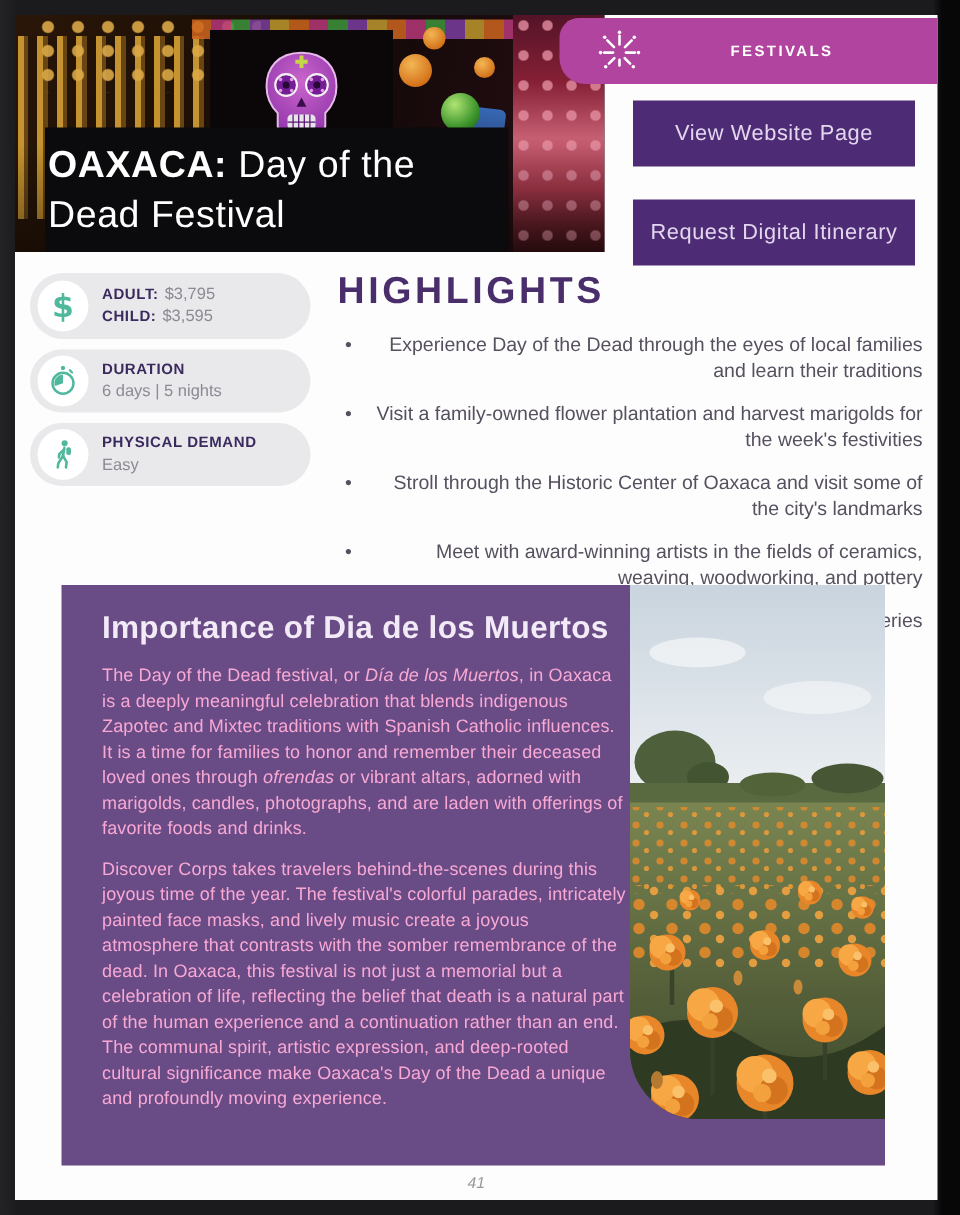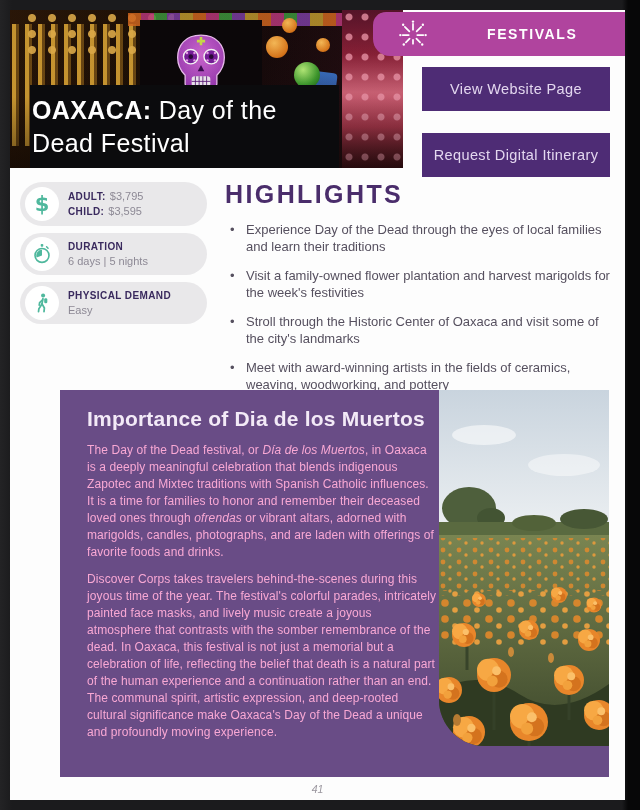--- a/index.html
+++ b/index.html
@@ -23,44 +23,44 @@
   .m3{left:248px;top:96px;width:17px;height:17px;}
   .m4{left:306px;top:28px;width:14px;height:14px;}
   .c-vignette{position:absolute;inset:0;background:linear-gradient(180deg,rgba(10,5,2,.05) 55%,rgba(10,5,2,.5));}
   .title-box{position:absolute;left:20px;top:75px;width:309px;height:83px;background:#0b0b0d;color:#ffffff;padding:9px 0 0 2px;}
   .title-line{font-size:25px;line-height:33px;letter-spacing:.4px;white-space:nowrap;}
   .t-bold{font-weight:700;}
   .t-light{font-weight:400;}
 
   
   .badge{position:absolute;left:363px;top:2px;width:252px;height:44px;background:var(--magenta,#b0449e);border-radius:13px 0 0 17px;display:flex;align-items:center;padding-left:25px;gap:15px;}
-  .badge-label{color:#ffffff;font-weight:700;font-size:14px;letter-spacing:1.6px;padding-left:44px;}
+  .badge-label{color:#ffffff;font-weight:700;font-size:10px;letter-spacing:1.6px;padding-left:44px;}
   .actions{position:absolute;left:412px;top:57px;width:188px;display:flex;flex-direction:column;gap:22px;}
   .btn{height:44px;background:var(--button,#4e2c75);border:none;color:#e3d7ef;font-family:inherit;font-size:14.5px;letter-spacing:.4px;cursor:pointer;}
 
   
   .pills{position:absolute;left:10px;top:172px;width:187px;display:flex;flex-direction:column;gap:7px;}
   .pill{background:#e9e8ea;border-radius:24px;display:flex;align-items:center;padding:4px 8px 4px 5px;min-height:38px;}
   .pill.tall{min-height:44px;}
   .pill-ic{width:34px;height:34px;min-width:34px;border-radius:50%;background:#ffffff;display:flex;align-items:center;justify-content:center;margin-right:9px;color:var(--teal,#4fb89d);}
   .dollar-glyph{font-size:21px;font-weight:700;font-family:"DejaVu Sans",sans-serif;}
   .pill-tx{display:flex;flex-direction:column;line-height:14px;}
   .pl-label{font-size:10px;font-weight:700;letter-spacing:.4px;color:#3a2a5e;}
   .pl-val{font-size:11px;color:#8d8995;}
   .pill-line{display:flex;gap:4px;align-items:baseline;}
 
   
   .highlights{position:absolute;left:215px;top:170px;width:390px;}
   .hl-title{margin:0;font-size:25px;font-weight:700;letter-spacing:2.4px;color:var(--heading,#4a2d6b);}
-  .hl-list{margin:12px 0 0 0;padding:0;list-style:none;}
+  .hl-list{margin:12px 0 0 0;padding:0;list-style:none;text-align:right;}
   .hl-list li{position:relative;padding-left:21px;margin-bottom:12px;font-size:13px;line-height:17px;color:var(--bodytext,#56505f);}
   .hl-list li::before{content:"•";position:absolute;left:5px;top:0;color:var(--bodytext,#56505f);}
 
   
-  .panel{position:absolute;left:50px;top:380px;width:549px;height:387px;background:var(--panel,#694c86);}
+  .panel{position:absolute;left:31px;top:380px;width:549px;height:387px;background:var(--panel,#694c86);}
   .panel-title{margin:17px 0 11px 27px;width:345px;font-size:21px;font-weight:700;color:#f3eaf7;letter-spacing:.2px;}
   .panel p{width:350px;margin:0 0 10px 27px;font-size:12px;line-height:17px;color:#f9a8d4;letter-spacing:.1px;}
   .panel p em{font-style:italic;}
   .panel-photo{position:absolute;top:0;right:0;width:170px;height:356px;border-bottom-left-radius:46px;overflow:hidden;}
 
   .pagenum{position:absolute;left:0;right:0;top:773px;text-align:center;font-size:10.5px;color:#9a969e;font-style:italic;}
 </style>
 </head>
 <body>
 

